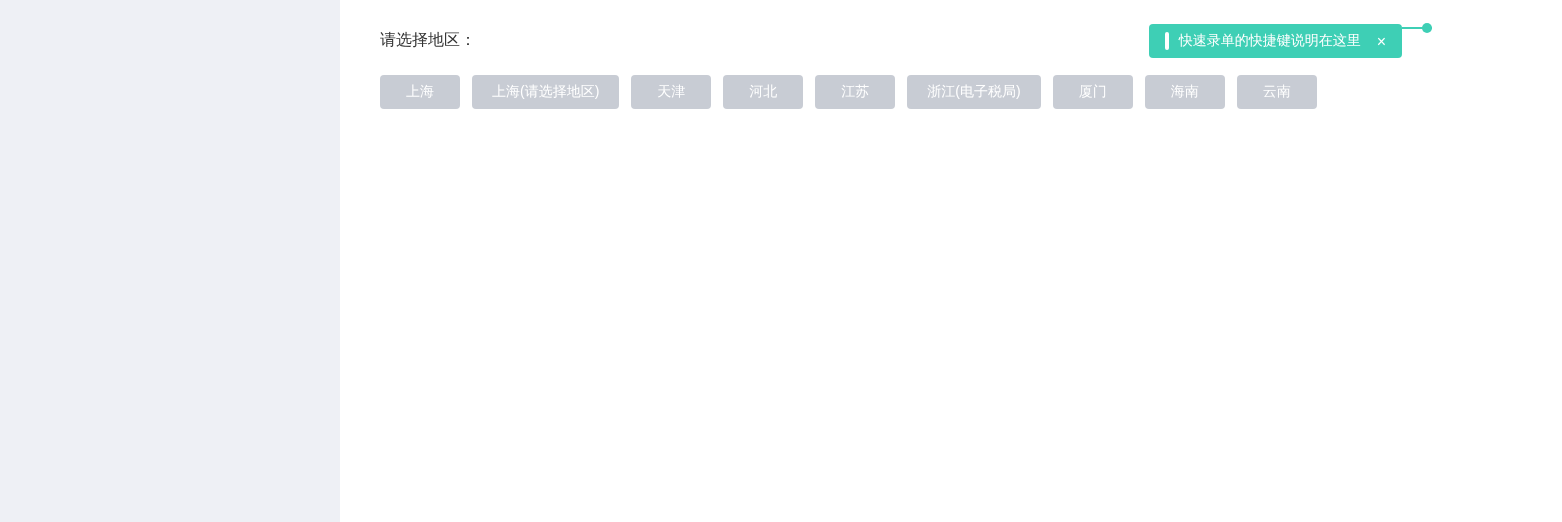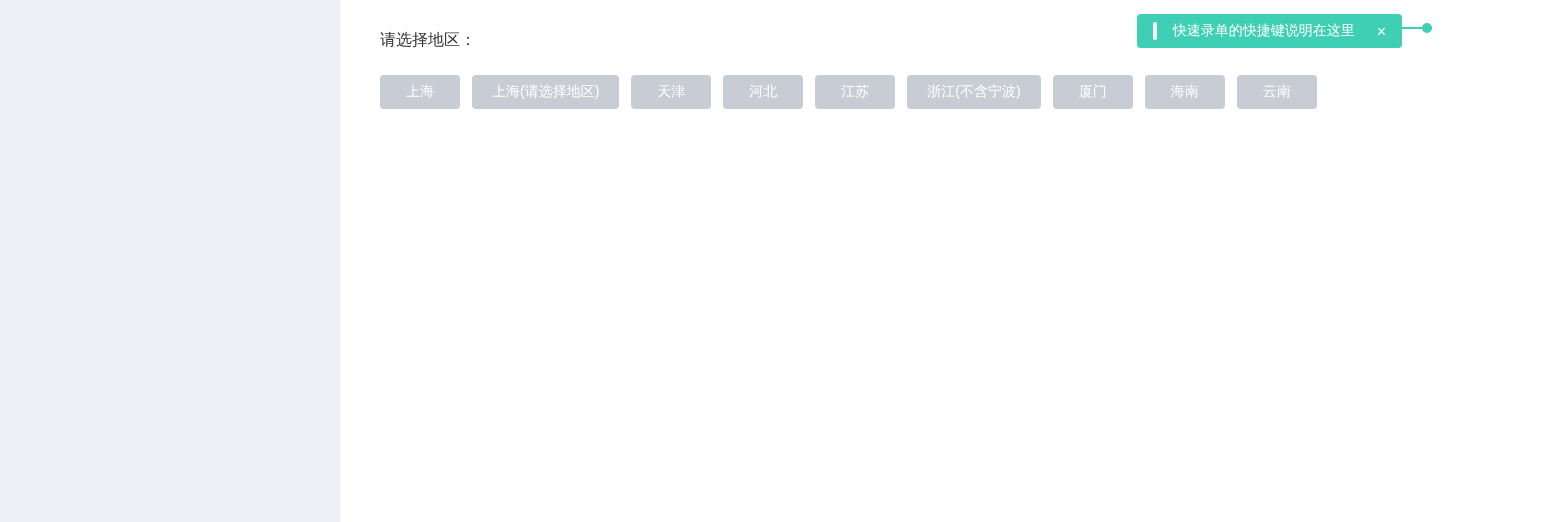--- a/index.html
+++ b/index.html
@@ -57,30 +57,30 @@
       font-size: 14px;
       padding: 8px 20px;
       cursor: pointer;
       min-width: 80px;
       white-space: nowrap;
     }
 
     
     .tooltip-banner {
       position: absolute;
-      top: 14px;
+      top: 24px;
       right: 160px;
       background: #3ecfb5;
       color: #fff;
       font-size: 14px;
       padding: 8px 16px;
       border-radius: 4px;
       display: flex;
       align-items: flex-end;
-      gap: 16px;
+      gap: 10px;
       white-space: nowrap;
     }
 
     .tooltip-banner .bar-accent {
       width: 4px;
       height: 18px;
       background: #fff;
       border-radius: 2px;
       flex-shrink: 0;
     }
@@ -120,21 +120,21 @@
 
 <div class="main-content">
   <div class="page-label">请选择地区：</div>
   <div class="region-grid">
 
   <button class="region-btn">上海</button>
       <button class="region-btn">上海(请选择地区)</button>
       <button class="region-btn">天津</button>
       <button class="region-btn">河北</button>
       <button class="region-btn">江苏</button>
-      <button class="region-btn">浙江(不含宁波)</button>
+      <button class="region-btn">浙江(电子税局)</button>
       <button class="region-btn">厦门</button>
       <button class="region-btn">海南</button>
       <button class="region-btn">云南</button>
     </div>
 </div>
 
 <div class="tooltip-banner">
   <span class="bar-accent"></span>
   <span>快速录单的快捷键说明在这里</span>
   <span class="close-btn">×</span>

